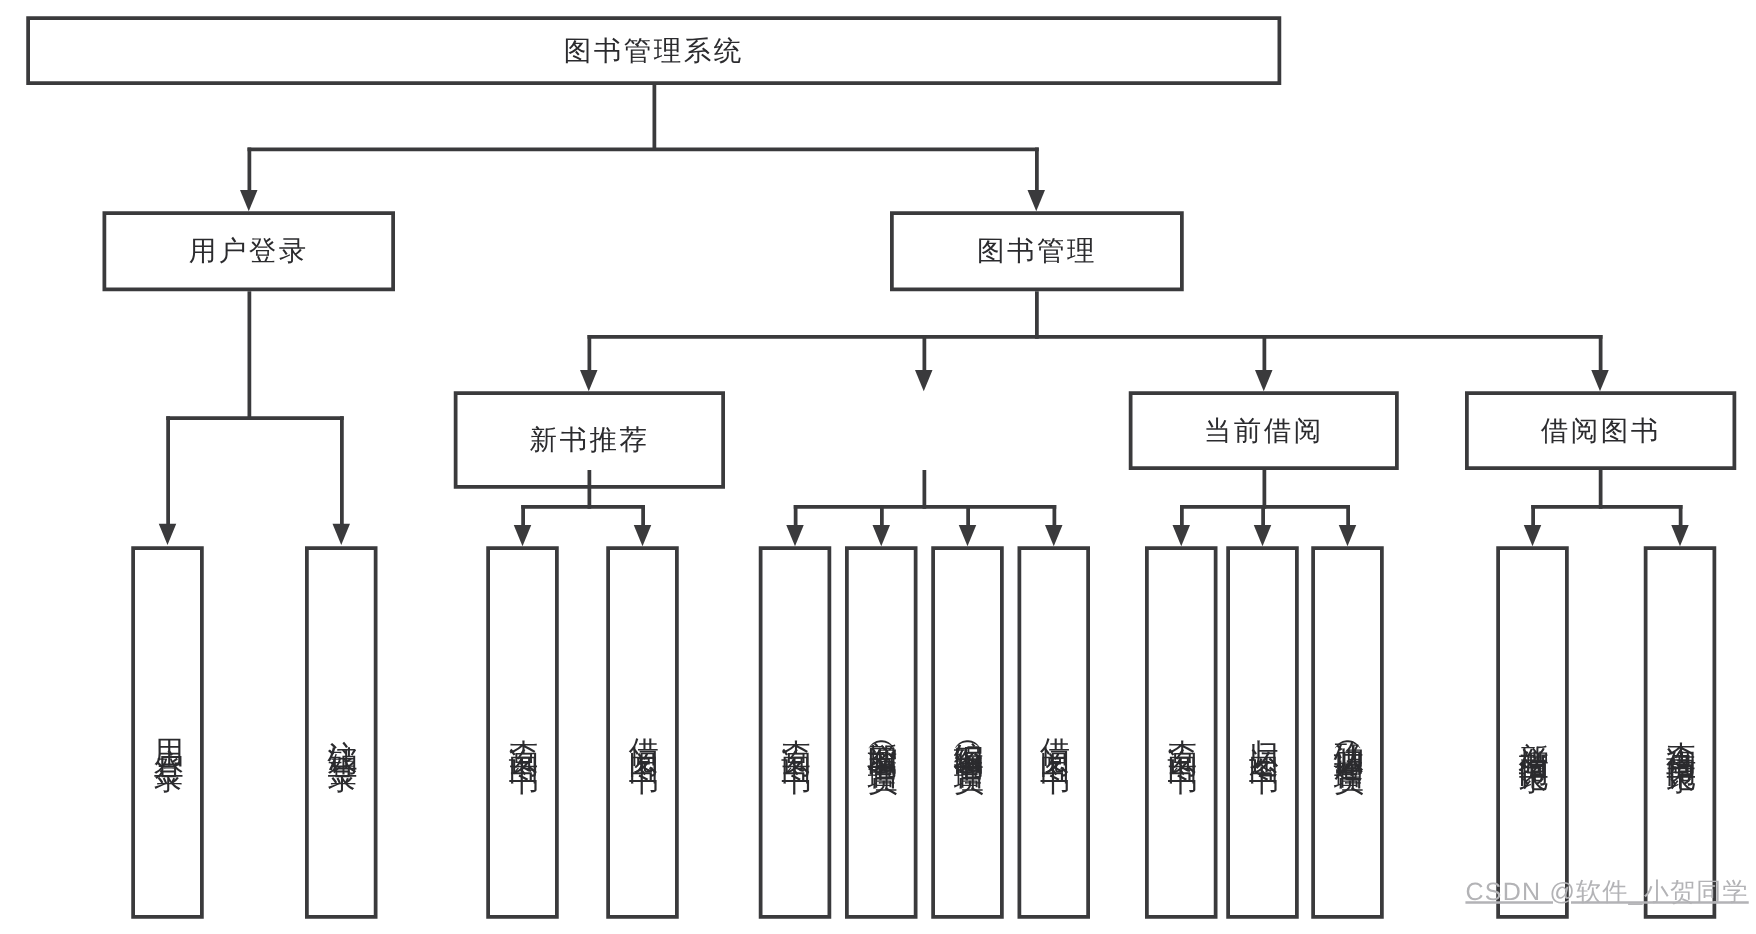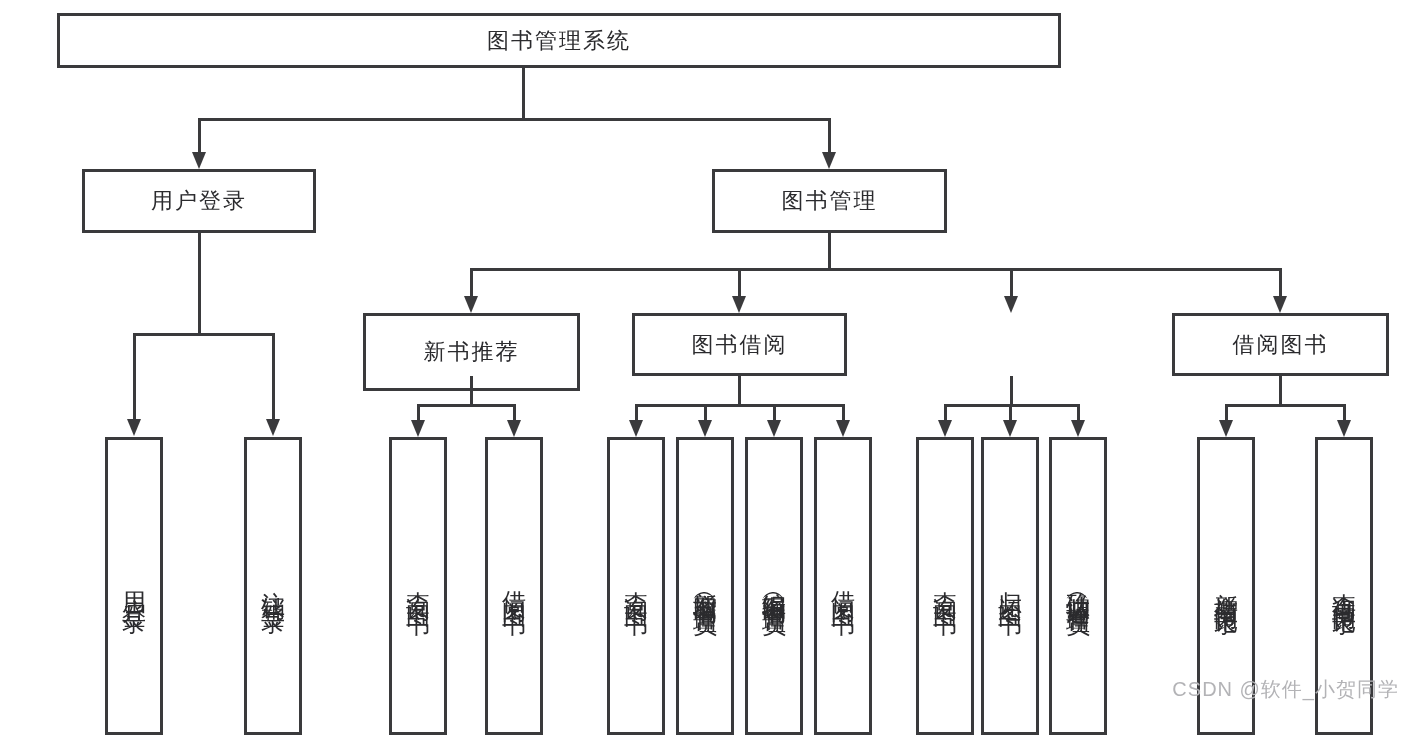--- a/index.html
+++ b/index.html
@@ -47,33 +47,34 @@
   .arrow{
     position:absolute;
     width:0;height:0;
     border-left:7px solid transparent;
     border-right:7px solid transparent;
     border-top:17px solid #3a3a3c;
   }
   .watermark{
     position:absolute;
     right:6px;
-    top:676px;
+    top:700px;
     font-size:20px;
     color:#b3b3b6;
     letter-spacing:1px;
     z-index:5;
+    text-decoration:underline;
   }
 </style>
 </head>
 <body>
 
 <div id="canvas">
 
-  <div class="node" style="left:21px;top:13px;width:1004px;height:55px;margin-left:36px;">图书管理系统</div>
+  <div class="node" style="left:21px;top:13px;width:1004px;height:55px;">图书管理系统</div>
 
   <div class="vline" style="left:522px;top:68px;height:52px;"></div>
   <div class="hline" style="left:198px;top:118px;width:633px;"></div>
   <div class="vline" style="left:198px;top:118px;height:35px;"></div>
   <div class="arrow" style="left:192px;top:152px;"></div>
   <div class="vline" style="left:828px;top:118px;height:35px;"></div>
   <div class="arrow" style="left:822px;top:152px;"></div>
 
   <div class="node" style="left:82px;top:169px;width:234px;height:64px;">用户登录</div>
   <div class="node" style="left:712px;top:169px;width:235px;height:64px;">图书管理</div>
@@ -90,21 +91,21 @@
   <div class="vline" style="left:470px;top:268px;height:29px;"></div>
   <div class="arrow" style="left:464px;top:296px;"></div>
   <div class="vline" style="left:738px;top:268px;height:29px;"></div>
   <div class="arrow" style="left:732px;top:296px;"></div>
   <div class="vline" style="left:1010px;top:268px;height:29px;"></div>
   <div class="arrow" style="left:1004px;top:296px;"></div>
   <div class="vline" style="left:1279px;top:268px;height:29px;"></div>
   <div class="arrow" style="left:1273px;top:296px;"></div>
 
   <div class="node" style="left:363px;top:313px;width:217px;height:78px;">新书推荐</div>
-  <div class="node" style="left:632px;top:313px;width:215px;height:63px;">图书借阅</div>
+  <div class="node" style="left:903px;top:313px;width:216px;height:63px;">当前借阅</div>
   <div class="node" style="left:1172px;top:313px;width:217px;height:63px;">借阅图书</div>
 
   <div class="vline" style="left:470px;top:376px;height:31px;"></div>
   <div class="hline" style="left:417px;top:404px;width:99px;"></div>
   <div class="vline" style="left:417px;top:404px;height:17px;"></div>
   <div class="arrow" style="left:411px;top:420px;"></div>
   <div class="vline" style="left:513px;top:404px;height:17px;"></div>
   <div class="arrow" style="left:507px;top:420px;"></div>
 
   <div class="vline" style="left:738px;top:376px;height:31px;"></div>

